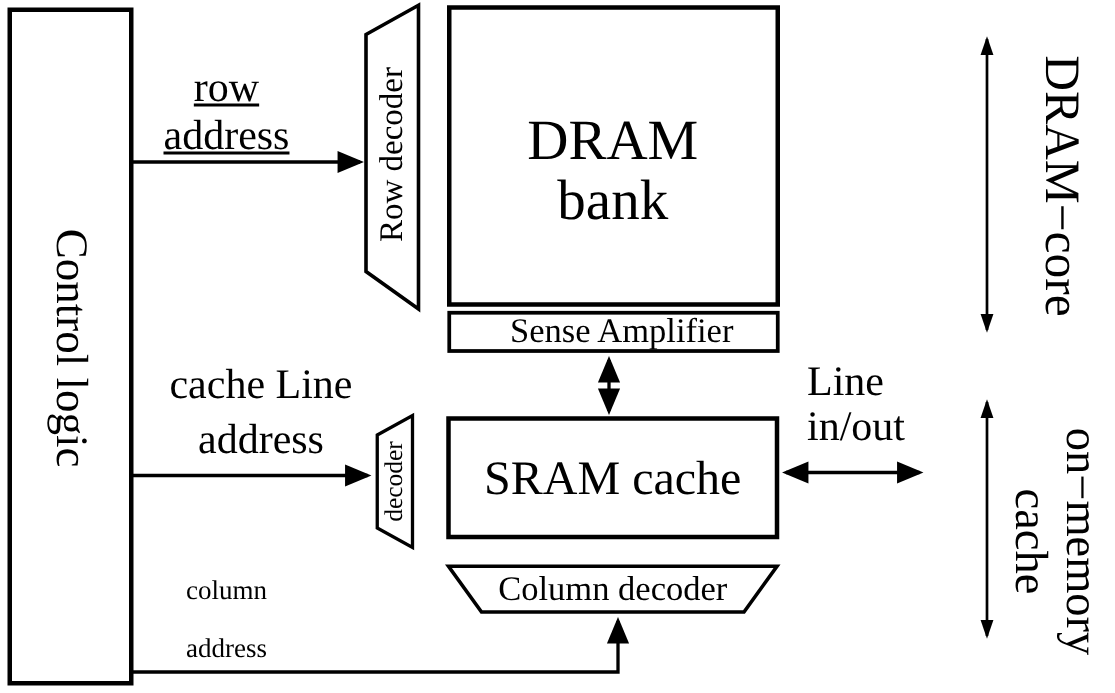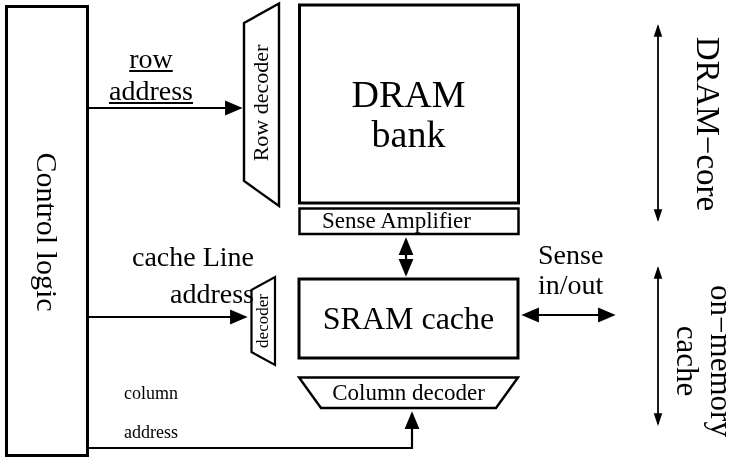--- a/index.html
+++ b/index.html
@@ -45,30 +45,30 @@
     <line x1="658" y1="26" x2="658" y2="220" stroke="#000" stroke-width="1.8" marker-start="url(#ahs)" marker-end="url(#ahs)"></line>
     <line x1="658" y1="268" x2="658" y2="424" stroke="#000" stroke-width="1.8" marker-start="url(#ahs)" marker-end="url(#ahs)"></line>
   </svg>
 
   <div class="lbl rot90 nowrap" style="left:47px;top:232px;font-size:30px;">Control logic</div>
   <div class="lbl rotm90" style="left:261px;top:103px;font-size:22px;">Row decoder</div>
   <div class="lbl rotm90" style="left:263px;top:321px;font-size:17px;">decoder</div>
 
   <div class="lbl center-box" style="left:299px;top:14px;width:219px;height:200px;font-size:38px;line-height:40px;">DRAM
 bank</div>
-  <div class="lbl center-box" style="left:287px;top:206px;width:219px;height:29px;font-size:23px;text-align:right;">Sense Amplifier</div>
+  <div class="lbl center-box" style="left:305px;top:206px;width:219px;height:29px;font-size:23px;text-align:right;">Sense Amplifier</div>
   <div class="lbl center-box" style="left:299px;top:376px;width:219px;height:33px;font-size:23px;">Column decoder</div>
   <div class="lbl center-box" style="left:299px;top:279px;width:219px;height:79px;font-size:32px;">SRAM cache</div>
 
   <div class="lbl" style="left:90px;top:43px;width:122px;text-align:center;font-size:28px;line-height:32px;text-decoration:underline;">row
 address</div>
-  <div class="lbl" style="left:94px;top:238px;width:160px;text-align:right;font-size:28px;line-height:37px;">cache Line
+  <div class="lbl" style="left:94px;top:238px;width:160px;text-align:center;font-size:28px;line-height:37px;">cache Line
 address</div>
   <div class="lbl" style="left:95px;top:374px;width:112px;text-align:center;font-size:18px;line-height:39px;">column
 address</div>
-  <div class="lbl" style="left:538px;top:240px;font-size:28px;line-height:30px;">Sense
+  <div class="lbl" style="left:538px;top:240px;font-size:28px;line-height:30px;">Line
 in/out</div>
 
   <div class="lbl rot90 nowrap" style="left:707px;top:124px;font-size:33px;">DRAM−core</div>
   <div class="lbl rot90" style="left:704px;top:361px;font-size:31px;line-height:34px;">on−memory
 cache</div>
 
 </div>
 
 </body></html>

